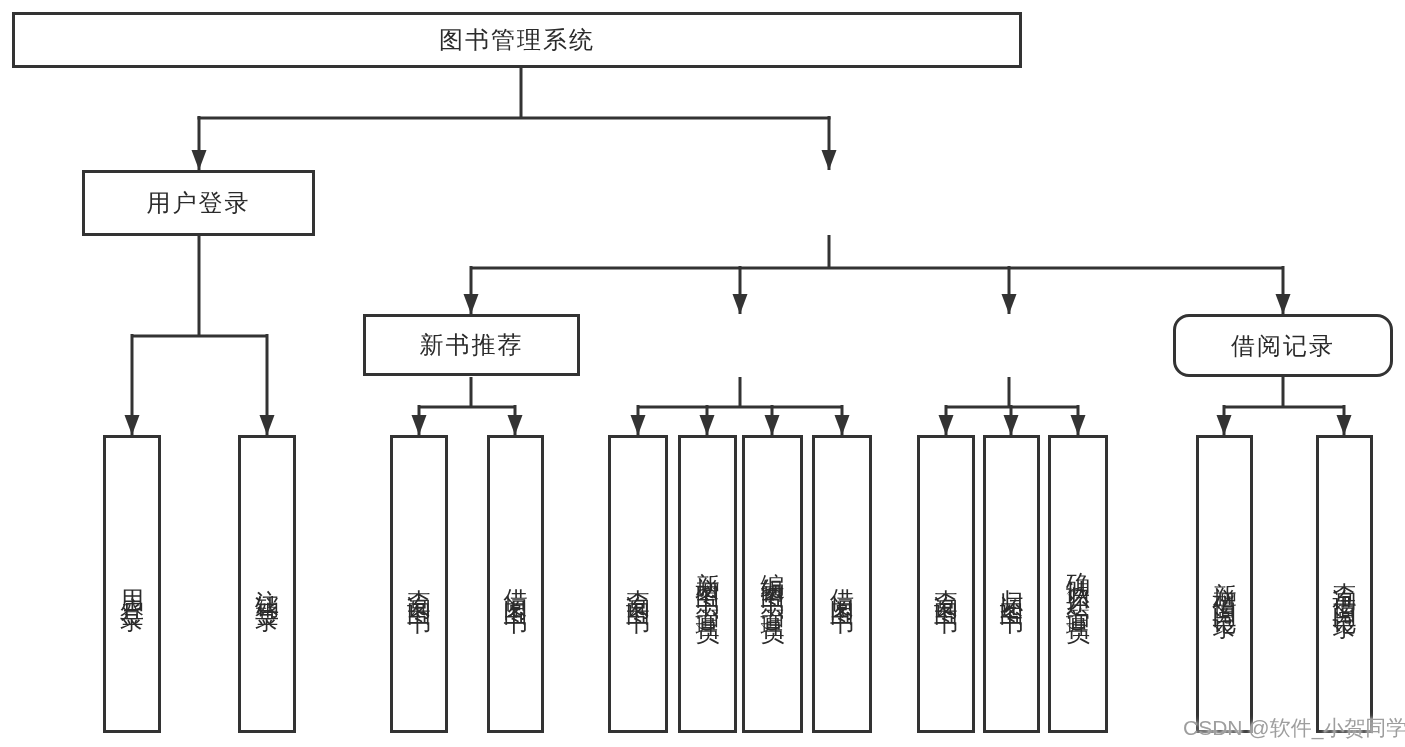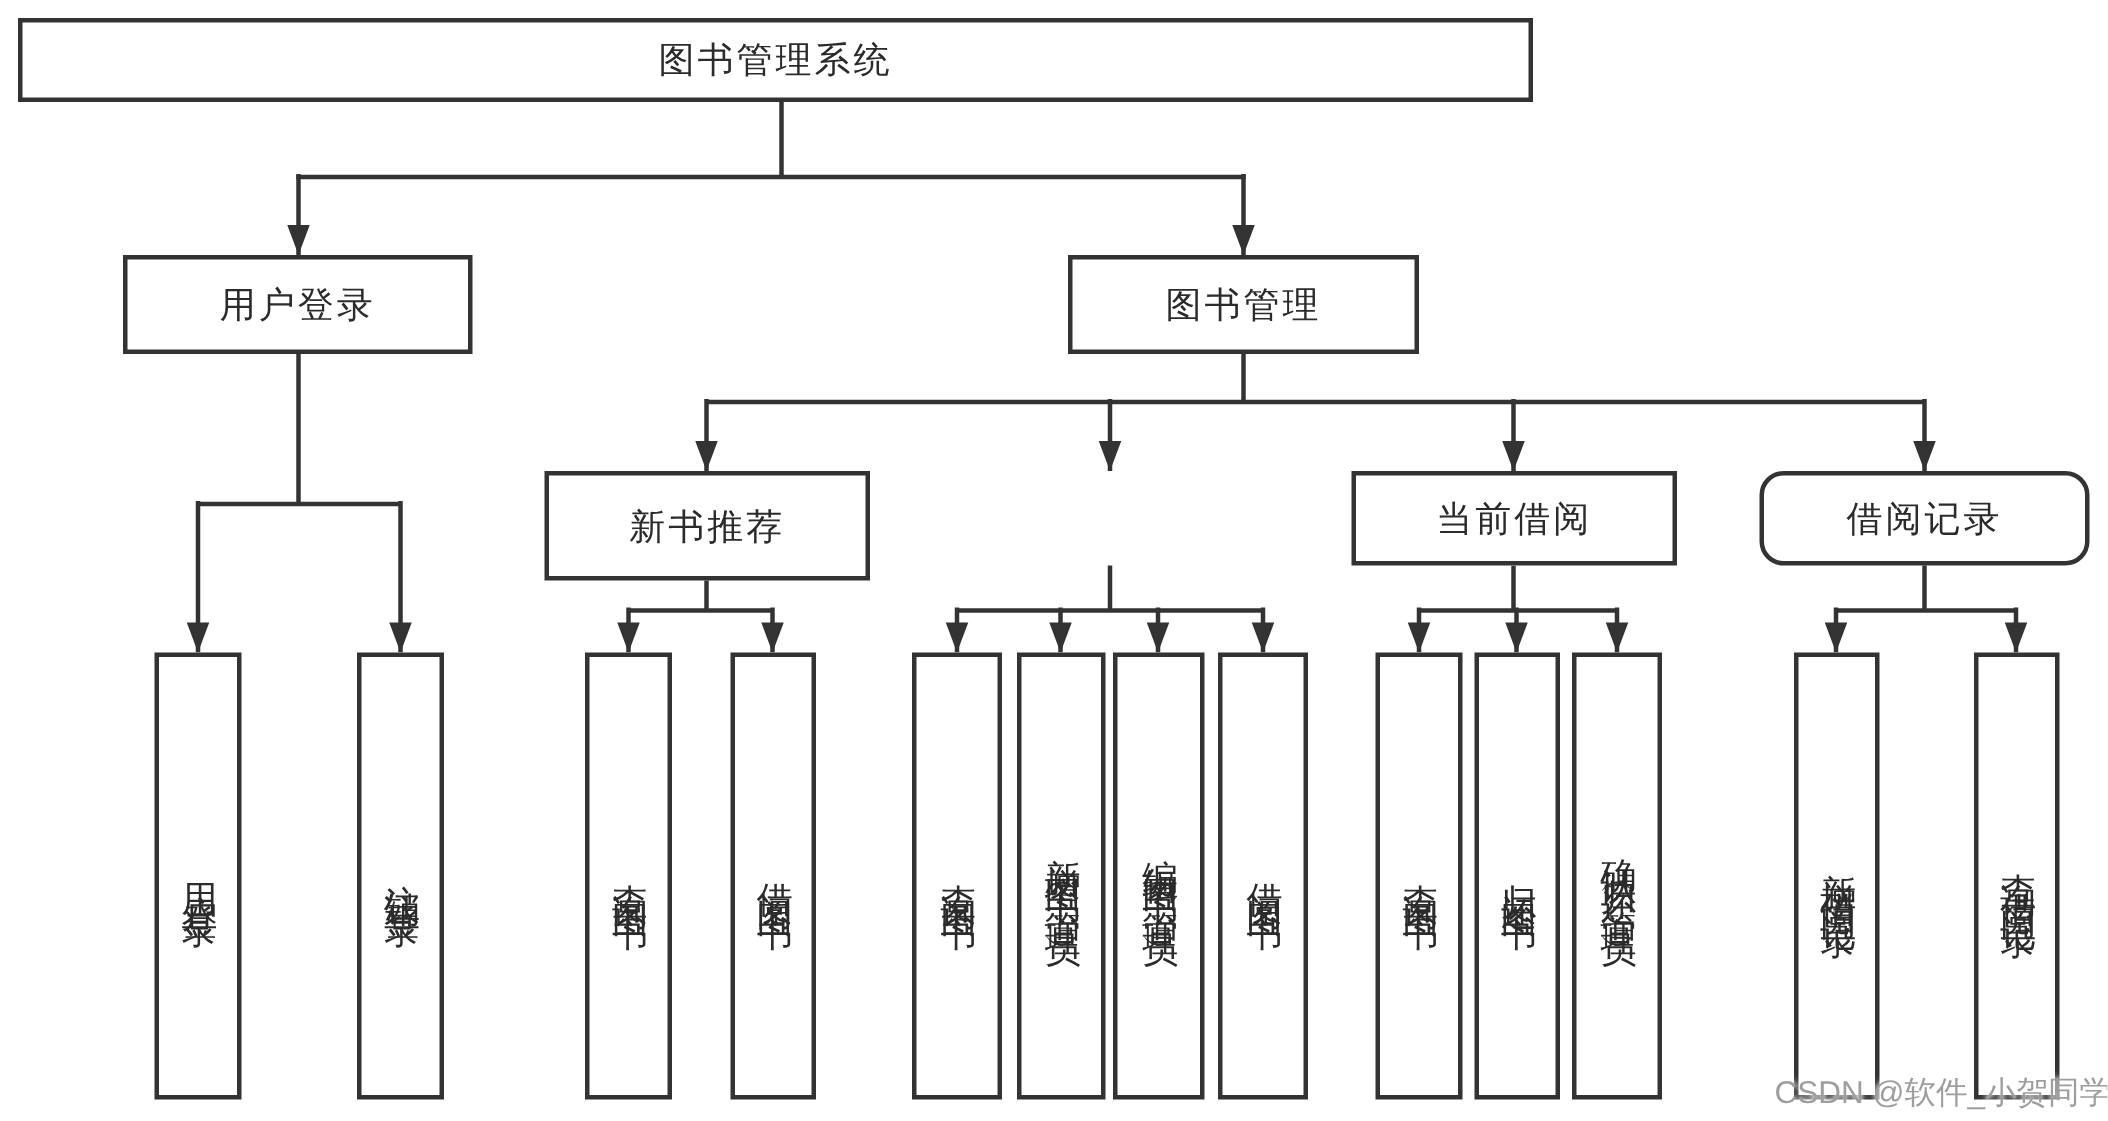--- a/index.html
+++ b/index.html
@@ -79,29 +79,23 @@
     </g>
   </svg>
 
   <div class="node" style="left:12px;top:12px;width:1010px;height:56px;">
     <span class="hlabel">图书管理系统</span>
   </div>
 
   <div class="node" style="left:82px;top:170px;width:233px;height:66px;">
     <span class="hlabel">用户登录</span>
   </div>
-  <div class="node" style="left:712px;top:170px;width:234px;height:66px;">
-    <span class="hlabel">图书管理</span>
-  </div>
 
-  <div class="node" style="left:363px;top:314px;width:217px;height:73px;">
+  <div class="node" style="left:363px;top:314px;width:217px;height:62px;">
     <span class="hlabel">新书推荐</span>
-  </div>
-  <div class="node" style="left:901px;top:314px;width:217px;height:63px;">
-    <span class="hlabel">当前借阅</span>
   </div>
   <div class="node" style="left:1173px;top:314px;width:220px;height:63px;border-radius:16px;">
     <span class="hlabel">借阅记录</span>
   </div>
 
   <div class="node leaf" style="left:103px;width:58px;">
     <span class="vlabel">用户登录</span>
   </div>
   <div class="node leaf" style="left:238px;width:58px;">
     <span class="vlabel">注销登录</span>

